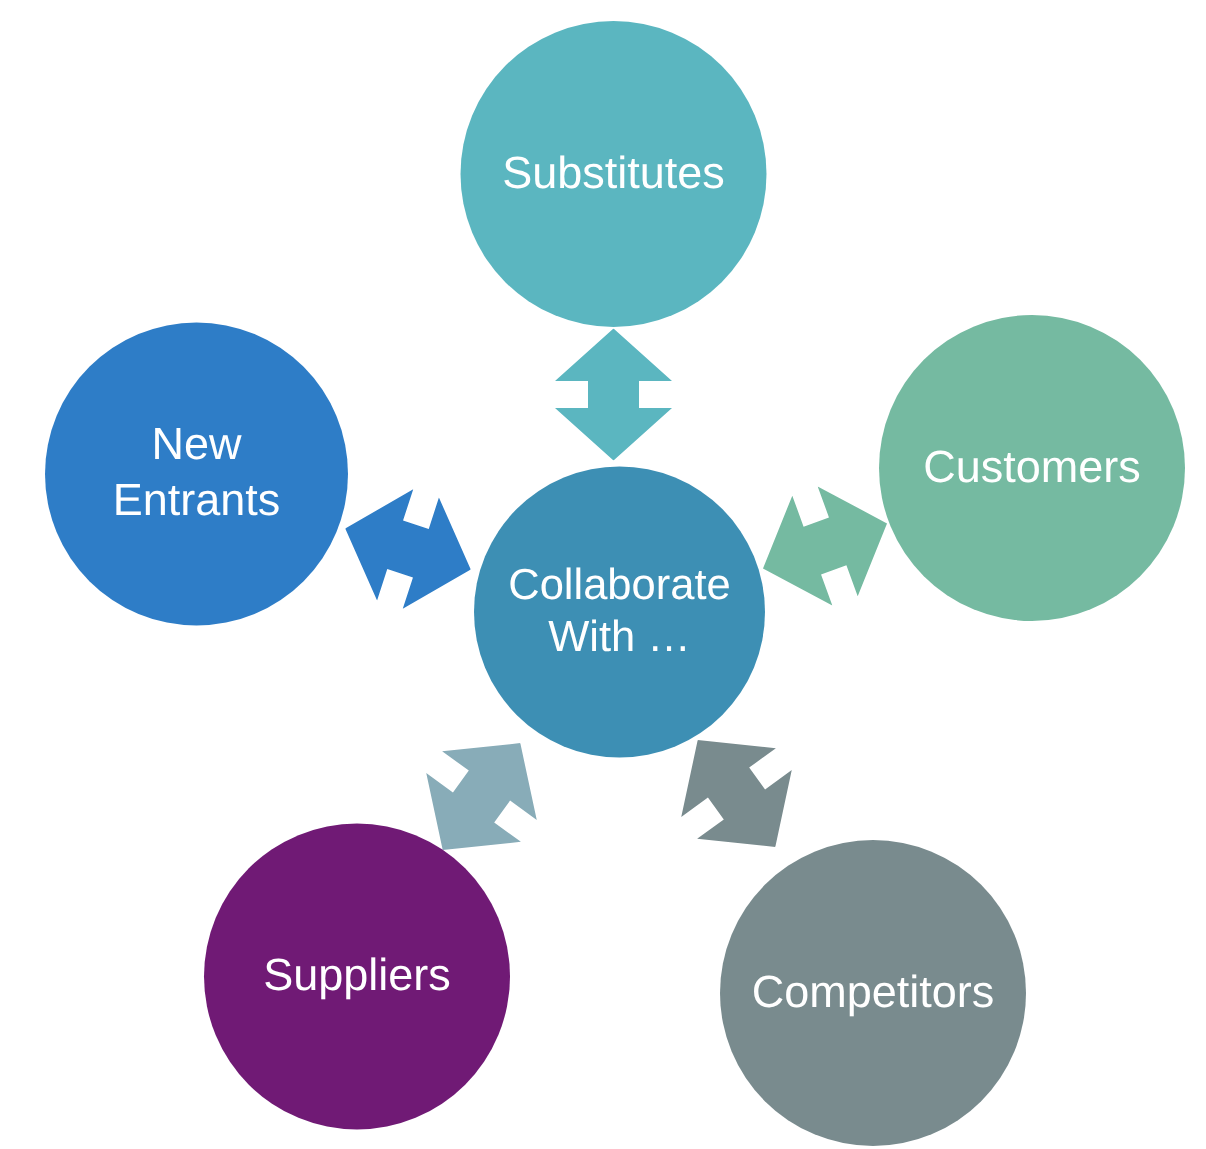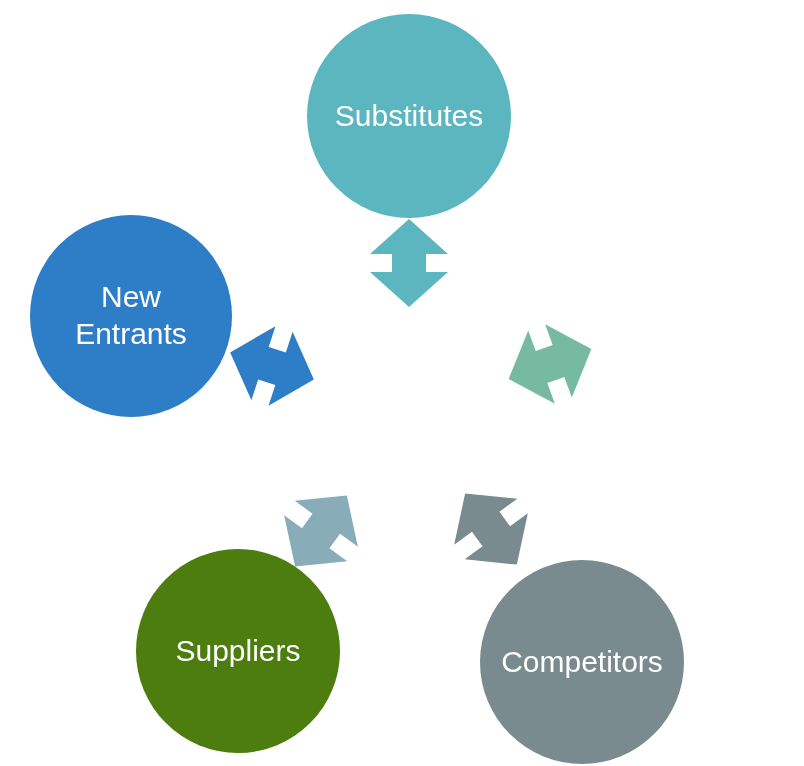--- a/index.html
+++ b/index.html
@@ -75,27 +75,33 @@
   <div class="arrow arrow-bottom-right">
     <svg viewBox="0 0 78 88" xmlns="http://www.w3.org/2000/svg">
       <polygon points="39,0 78,35 56,35 56,53 78,53 39,88 0,53 22,53 22,35 0,35" fill="#798B8E"></polygon>
     </svg>
   </div>
 
   <div class="circle node-substitutes" style="background-color: rgb(91, 182, 192);">
     <span>Substitutes</span>
   </div>
 
+  <div class="circle node-customers" style="background-color: rgb(117, 186, 161);">
+    <span>Customers</span>
+  </div>
 
   <div class="circle node-competitors" style="background-color: rgb(121, 139, 142);">
     <span>Competitors</span>
   </div>
 
-  <div class="circle node-suppliers" style="background-color: #4d7c0f;">
+  <div class="circle node-suppliers" style="background-color: #701a75;">
     <span>Suppliers</span>
   </div>
 
   <div class="circle node-new-entrants" style="background-color: rgb(46, 125, 199); align-items: center;">
     <span>New Entrants</span>
   </div>
 
+  <div class="circle node-center" style="background-color: rgb(61, 143, 180);">
+    <span>Collaborate With …</span>
+  </div>
 
 </div>
 
 </body></html>

